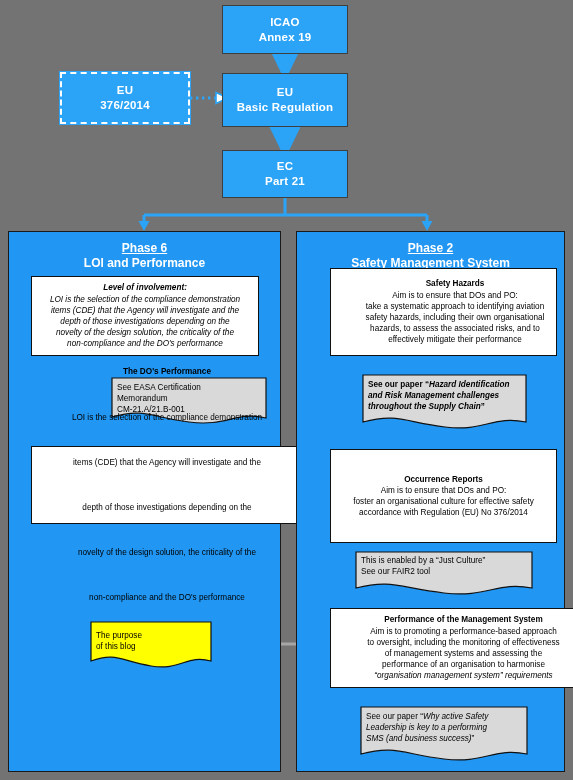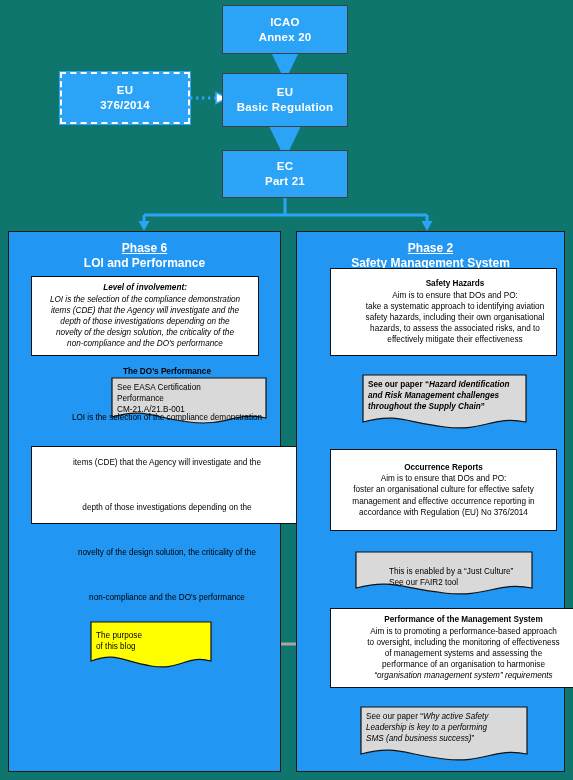--- a/index.html
+++ b/index.html
@@ -7,21 +7,21 @@
     padding: 0;
     background: #ffffff;
   }
   body {
     font-family: "Liberation Sans", sans-serif;
   }
   #canvas {
     position: relative;
     width: 573px;
     height: 780px;
-    background: #0f766e;
+    background: #737373;
     overflow: hidden;
   }
   svg.layer {
     position: absolute;
     left: 0;
     top: 0;
     width: 573px;
     height: 780px;
     pointer-events: none;
   }
@@ -199,21 +199,21 @@
       <path d="M173,638.5 L173,649.5 L163,644 z" fill="#A6A6A6"></path>
     </g>
 
     <g>
       <line x1="444" y1="688" x2="444" y2="700" stroke="#A6A6A6" stroke-width="3.2" marker-end="url(#ah-gray)"></line>
     </g>
   </svg>
 
   <div class="node blue-box" style="left:222px; top:5px; width:126px; height:49px;">
     <span class="ln">ICAO</span>
-    <span class="ln">Annex 20</span>
+    <span class="ln">Annex 19</span>
   </div>
 
   <div class="node blue-box dashed" style="left:60px; top:72px; width:130px; height:52px;">
     <span class="ln">EU</span>
     <span class="ln">376/2014</span>
   </div>
 
   <div class="node blue-box" style="left:222px; top:73px; width:126px; height:54px;">
     <span class="ln">EU</span>
     <span class="ln">Basic Regulation</span>
@@ -239,21 +239,21 @@
     <span class="ln">novelty of the design solution, the criticality of the</span>
     <span class="ln">non-compliance and the DO's performance</span>
   </div>
 
   <div class="doc" style="left:111px; top:377px; width:156px; height:48px;">
     <svg class="shape" viewBox="0 0 156 48" preserveAspectRatio="none">
       <path d="M1,1 L155,1 L155,41 C124,34 116,50 78,45 C40,40 33,31 1,40 Z" fill="#D9D9D9" stroke="#111111" stroke-width="1.2"></path>
     </svg>
     <div class="doc-text">
       <span class="ln">See EASA Certification</span>
-      <span class="ln">Performance</span>
+      <span class="ln">Memorandum</span>
       <span class="ln">CM-21.A/21.B-001</span>
     </div>
   </div>
 
   <div class="wbox" style="left:31px; top:446px; width:272px; height:78px;gap:34px;">
     <span class="hd">The DO's Performance</span>
     <span class="ln">LOI is the selection of the compliance demonstration</span>
     <span class="ln">items (CDE) that the Agency will investigate and the</span>
     <span class="ln">depth of those investigations depending on the</span>
     <span class="ln">novelty of the design solution, the criticality of the</span>
@@ -276,47 +276,46 @@
       <span class="t2">Safety Management System</span>
     </div>
   </div>
 
   <div class="wbox" style="left:330px; top:268px; width:227px; height:88px;padding-left:28px;">
     <span class="hd">Safety Hazards</span>
     <span class="ln">Aim is to ensure that DOs and PO:</span>
     <span class="ln">take a systematic approach to identifying aviation</span>
     <span class="ln">safety hazards, including their own organisational</span>
     <span class="ln">hazards, to assess the associated risks, and to</span>
-    <span class="ln">effectively mitigate their effectiveness</span>
+    <span class="ln">effectively mitigate their performance</span>
   </div>
 
   <div class="doc" style="left:362px; top:374px; width:165px; height:56px;font-weight:bold;">
     <svg class="shape" viewBox="0 0 165 56" preserveAspectRatio="none">
       <path d="M1,1 L164,1 L164,48 C131,41 123,58 83,53 C43,48 35,39 1,48 Z" fill="#D9D9D9" stroke="#111111" stroke-width="1.2"></path>
     </svg>
     <div class="doc-text">
       <span class="ln"><span>See our paper “</span><span class="it">Hazard Identification</span></span>
       <span class="ln it">and Risk Management challenges</span>
       <span class="ln"><span class="it">throughout the Supply Chain</span><span>”</span></span>
     </div>
   </div>
 
-  <div class="wbox" style="left:330px; top:449px; width:227px; height:82px;">
+  <div class="wbox" style="left:330px; top:449px; width:227px; height:94px;">
     <span class="hd">Occurrence Reports</span>
     <span class="ln">Aim is to ensure that DOs and PO:</span>
     <span class="ln">foster an organisational culture for effective safety</span>
-    <span class="ln">management and effective occurrence reporting in</span>
     <span class="ln">accordance with Regulation (EU) No 376/2014</span>
   </div>
 
   <div class="doc" style="left:355px; top:551px; width:178px; height:45px;">
     <svg class="shape" viewBox="0 0 178 45" preserveAspectRatio="none">
       <path d="M1,1 L177,1 L177,37 C142,30 133,47 89,42 C45,37 37,28 1,37 Z" fill="#D9D9D9" stroke="#111111" stroke-width="1.2"></path>
     </svg>
-    <div class="doc-text" style="padding-top:15px;margin-left:28px;">
+    <div class="doc-text" style="padding-top:4px;">
       <span class="ln">This is enabled by a “Just Culture”</span>
       <span class="ln">See our FAIR2 tool</span>
     </div>
   </div>
 
   <div class="wbox" style="left:330px; top:608px; width:267px; height:80px;">
     <span class="hd">Performance of the Management System</span>
     <span class="ln">Aim is to promoting a performance-based approach</span>
     <span class="ln">to oversight, including the monitoring of effectiveness</span>
     <span class="ln">of management systems and assessing the</span>

